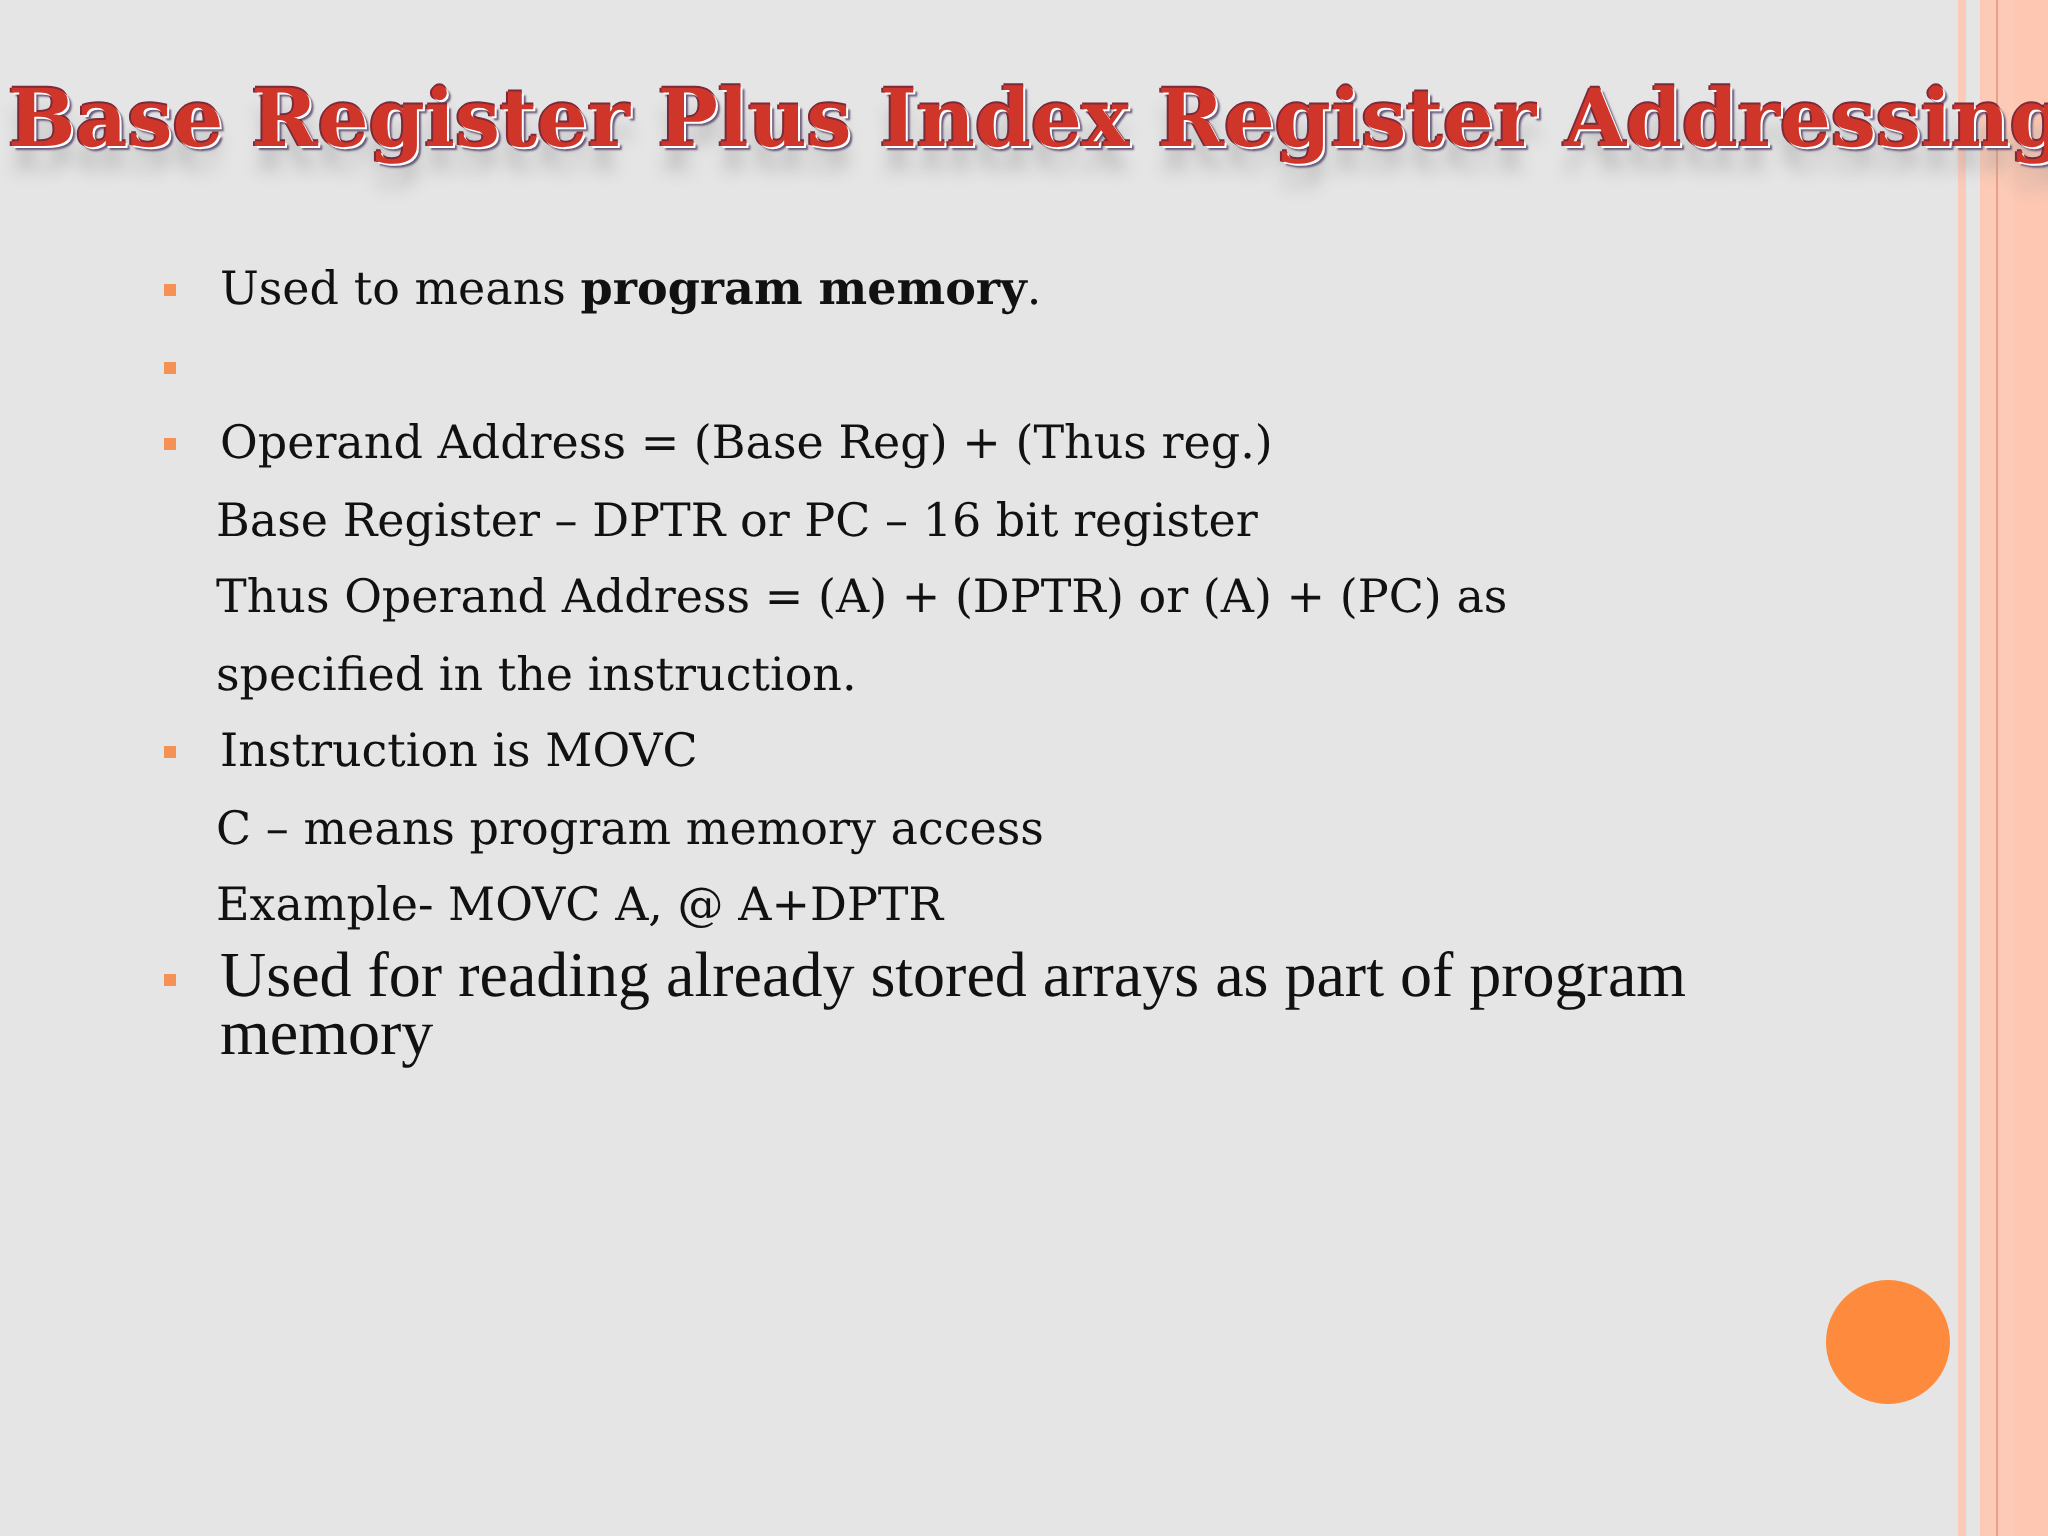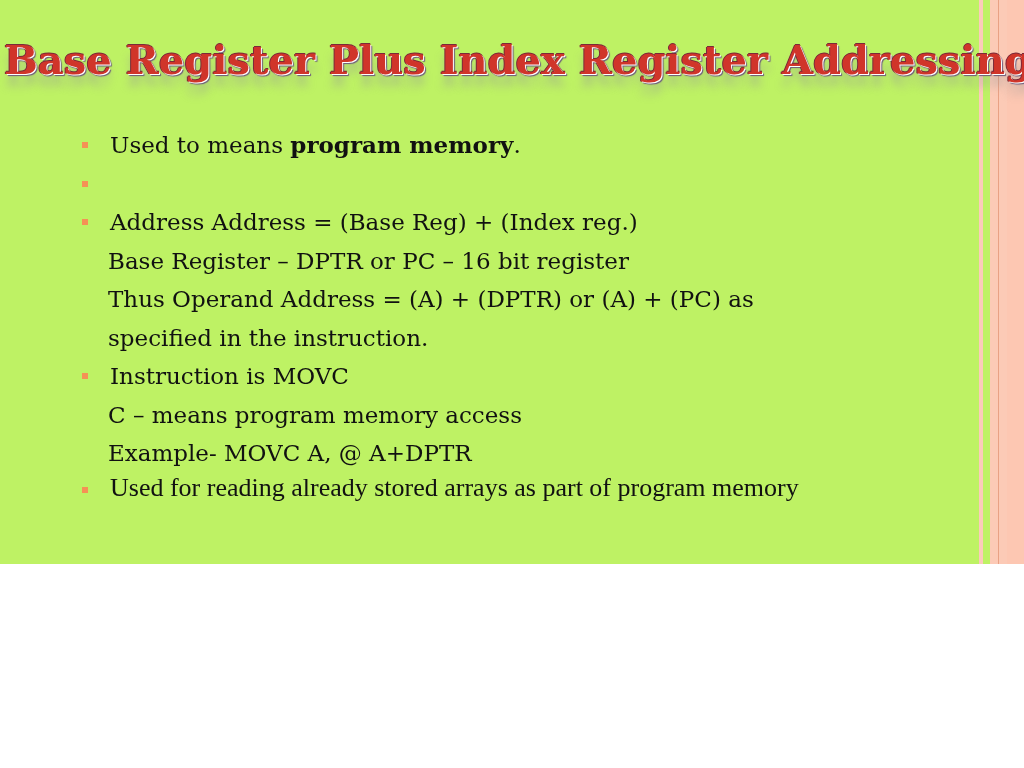--- a/index.html
+++ b/index.html
@@ -6,22 +6,22 @@
       margin: 0;
       padding: 0;
       width: 1024px;
       height: 768px;
       overflow: hidden;
       background: #ffffff;
     }
     .slide {
       position: relative;
       width: 1024px;
-      height: 564px;
-      background: #bef264;
+      height: 768px;
+      background: #e5e5e5;
       overflow: hidden;
     }
     
     .stripe { position: absolute; top: 0; height: 768px; }
     .stripe-a { left: 979px; width: 4px; background: #fbcbba; }
     .stripe-b { left: 990px; width: 34px; background: #fccab6; }
     .stripe-c { left: 998px; width: 1px; background: #e9a184; }
     .stripe-d { left: 1007px; width: 17px; background: #fdc7b2; }
 
     .circle {
@@ -91,21 +91,21 @@
       margin-top: -3px;
       background: #f59155;
     }
     .strong { font-weight: bold; }
 
     .last {
       position: relative;
       margin-top: 0px;
       padding-left: 30px;
       font-family: "Liberation Serif", serif;
-      font-size: 26px;
+      font-size: 32px;
       line-height: 29px;
       width: 740px;
       color: #111111;
     }
     .last .bullet-mark { top: 14px; margin-top: 0; }
 
     .arrow {
       display: inline-block;
       width: 74px;
       height: 20px;
@@ -130,21 +130,21 @@
   </div>
 
   <div class="content">
     <div class="line bullet">
       <span class="bullet-mark"></span><span>Used to means </span><span class="strong">program memory</span><span>.</span>
     </div>
     <div class="line bullet">
       <span class="bullet-mark"></span>
     </div>
     <div class="line bullet">
-      <span class="bullet-mark"></span><span>Address Address = (Base Reg) + (Index reg.)</span>
+      <span class="bullet-mark"></span><span>Operand Address = (Base Reg) + (Thus reg.)</span>
     </div>
     <div class="line indent">Base Register – DPTR or PC – 16 bit register</div>
     <div class="line indent">Thus Operand Address =  (A) + (DPTR)  or (A) + (PC) as</div>
     <div class="line indent">specified in the instruction.</div>
     <div class="line bullet">
       <span class="bullet-mark"></span><span>Instruction is MOVC</span>
     </div>
     <div class="line indent">C – means program memory access</div>
     <div class="line indent">Example- MOVC  A, @ A+DPTR</div>
     <div class="last">

